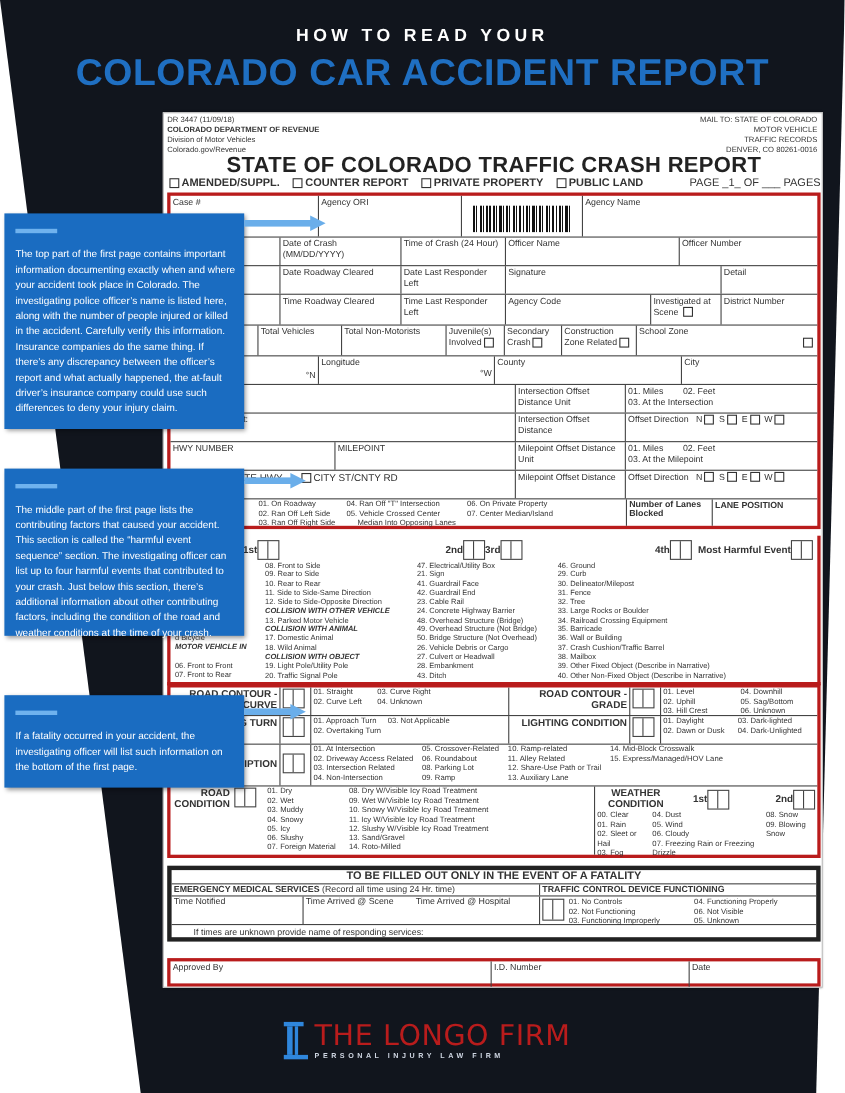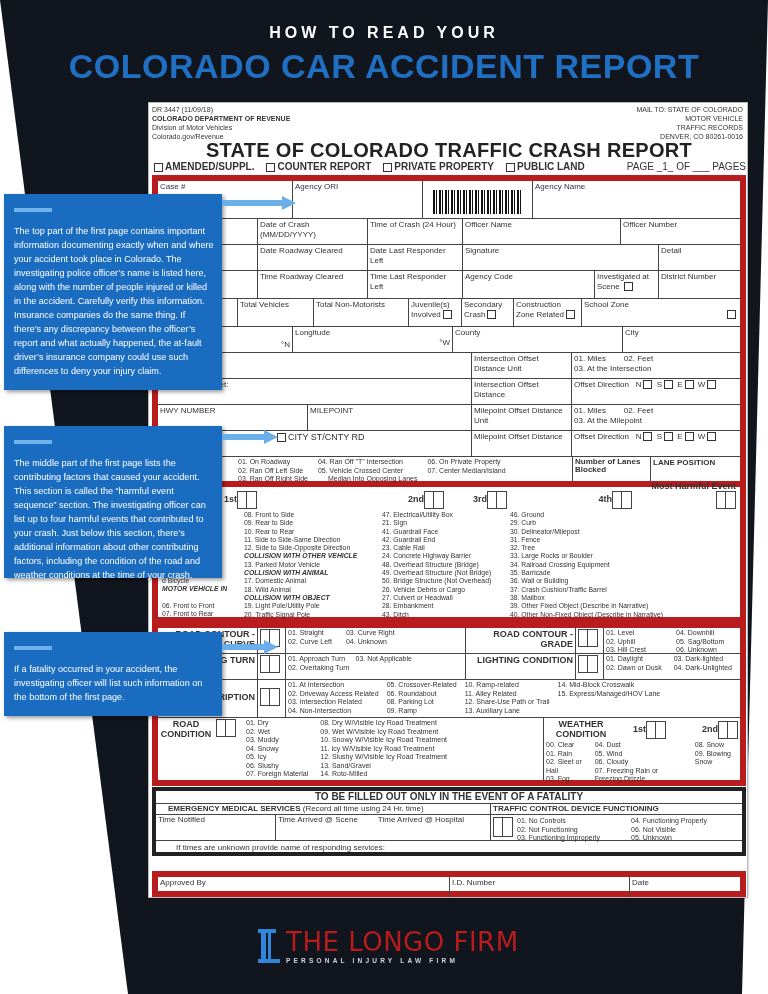--- a/index.html
+++ b/index.html
@@ -10,21 +10,21 @@
 .header{position:absolute;left:0;top:24px;width:768px;text-align:center}
 .header .kicker{color:#fff;font-size:16px;letter-spacing:4px;font-weight:bold}
 .header .title{color:#1f6fc2;font-size:34px;font-weight:bold;letter-spacing:0.5px;margin-top:6px;line-height:36px;transform:scaleX(1.0)}
 .doc{position:absolute;left:148px;top:102px;width:600px;height:796px;background:#fff;border:1px solid #bbb;box-shadow:0 0 2px rgba(0,0,0,.4);font-size:8px;color:#333;overflow:hidden}
 .doc .meta{position:absolute;left:3px;top:2px;font-size:7px;line-height:9px}
 .doc .mail{position:absolute;right:4px;top:2px;font-size:7px;line-height:9px;text-align:right}
 .doc .form-title{position:absolute;left:0;top:36px;width:600px;text-align:center;font-size:20px;font-weight:bold;color:#222;letter-spacing:0.3px}
 .doc .checks-row{position:absolute;left:3px;top:58px;width:594px;display:flex;font-size:10px;font-weight:bold;gap:10px;align-items:center}
 .cb{display:inline-block;width:9px;height:9px;border:1px solid #333;vertical-align:middle;margin:0 2px;background:#fff}
 .doc .page-ind{margin-left:auto;font-weight:normal;font-size:10px}
-.grid{position:absolute;left:3px;width:594px;border:6px solid #b91c1c}
+.grid{position:absolute;left:3px;width:594px;border:3px solid #b91c1c}
 .row{display:flex;border-bottom:1px solid #444}
 .row:last-child{border-bottom:none}
 .cell{border-right:1px solid #444;padding:1px 2px;font-size:8px;line-height:10px;position:relative}
 .cell:last-child{border-right:none}
 .box2{display:inline-flex;border:1px solid #444;height:18px;vertical-align:middle}
 .box2 span{width:9px;border-right:1px solid #444}
 .box2 span:last-child{border-right:none}
 .small{font-size:7px;line-height:8.5px}
 .bold{font-weight:bold}
 .ital{font-style:italic;font-weight:bold}
@@ -170,21 +170,21 @@
     <div style="display:flex;align-items:flex-end;height:24px;padding:2px 4px;font-weight:bold;font-size:9px">
       <div style="width:62px;font-size:12px;line-height:11px">EVENT NCE</div>
       <div style="width:100px"><span>1st</span><span class="box2">
             <span></span>
             <span></span>
           </span></div>
       <div style="width:120px;text-align:right"><span>2nd</span><span class="box2">
             <span></span>
             <span></span>
           </span></div>
-      <div style="width:92px;text-align:center"><span>3rd</span><span class="box2">
+      <div style="width:92px;text-align:left"><span>3rd</span><span class="box2">
             <span></span>
             <span></span>
           </span></div>
       <div style="width:96px;text-align:right"><span>4th</span><span class="box2">
             <span></span>
             <span></span>
           </span></div>
       <div style="flex:1;text-align:right"><span>Most Harmful Event</span><span class="box2">
             <span></span>
             <span></span>
@@ -343,21 +343,21 @@
             <div>12. Share-Use Path or Trail</div>
             <div>13. Auxiliary Lane</div>
           </div>
         <div>
             <div>14. Mid-Block Crosswalk</div>
             <div>15. Express/Managed/HOV Lane</div>
           </div>
       </div>
     </div>
     <div class="row" style="height:62px">
-      <div class="cell bold" style="width:56px;text-align:center;font-size:9px;border-right:none">ROAD CONDITION</div>
+      <div class="cell bold" style="width:56px;text-align:right;font-size:9px;border-right:none">ROAD CONDITION</div>
       <div class="cell" style="width:30px;border-right:none"><span class="box2">
             <span></span>
             <span></span>
           </span></div>
       <div class="cell small" style="width:300px;display:flex;gap:12px">
         <div>
             <div>01. Dry</div>
             <div>02. Wet</div>
             <div>03. Muddy</div>
             <div>04. Snowy</div>
@@ -405,21 +405,21 @@
               <div>09. Blowing Snow</div>
             </div>
         </div>
       </div>
     </div>
   </div>
 
   <div style="position:absolute;left:3px;top:684px;width:594px;height:69px;border:4px solid #222">
     <div class="fatal-title" style="border-bottom:1px solid #444;height:13px;line-height:12px">TO BE FILLED OUT ONLY IN THE EVENT OF A FATALITY</div>
     <div style="display:flex;border-bottom:1px solid #444;font-size:8px;height:11px;line-height:10px">
-      <div style="width:335px;border-right:1px solid #444;padding-left:12px"><b>EMERGENCY MEDICAL SERVICES</b> <span>(Record all time using 24 Hr. time)</span></div>
+      <div style="width:335px;border-right:1px solid #444;padding-left:2px"><b>EMERGENCY MEDICAL SERVICES</b> <span>(Record all time using 24 Hr. time)</span></div>
       <div style="flex:1;padding-left:2px;font-weight:bold">TRAFFIC CONTROL DEVICE FUNCTIONING</div>
     </div>
     <div style="display:flex;border-bottom:1px solid #444;height:26px">
       <div style="width:120px;border-right:1px solid #444;padding-left:2px">Time Notified</div>
       <div style="width:215px;border-right:1px solid #444;padding-left:2px;display:flex;gap:20px">
           <span>Time Arrived @ Scene</span>
           <span>Time Arrived @ Hospital</span>
         </div>
       <div style="flex:1;display:flex;gap:4px;padding:2px" class="small">
         <span class="box2" style="height:20px">

